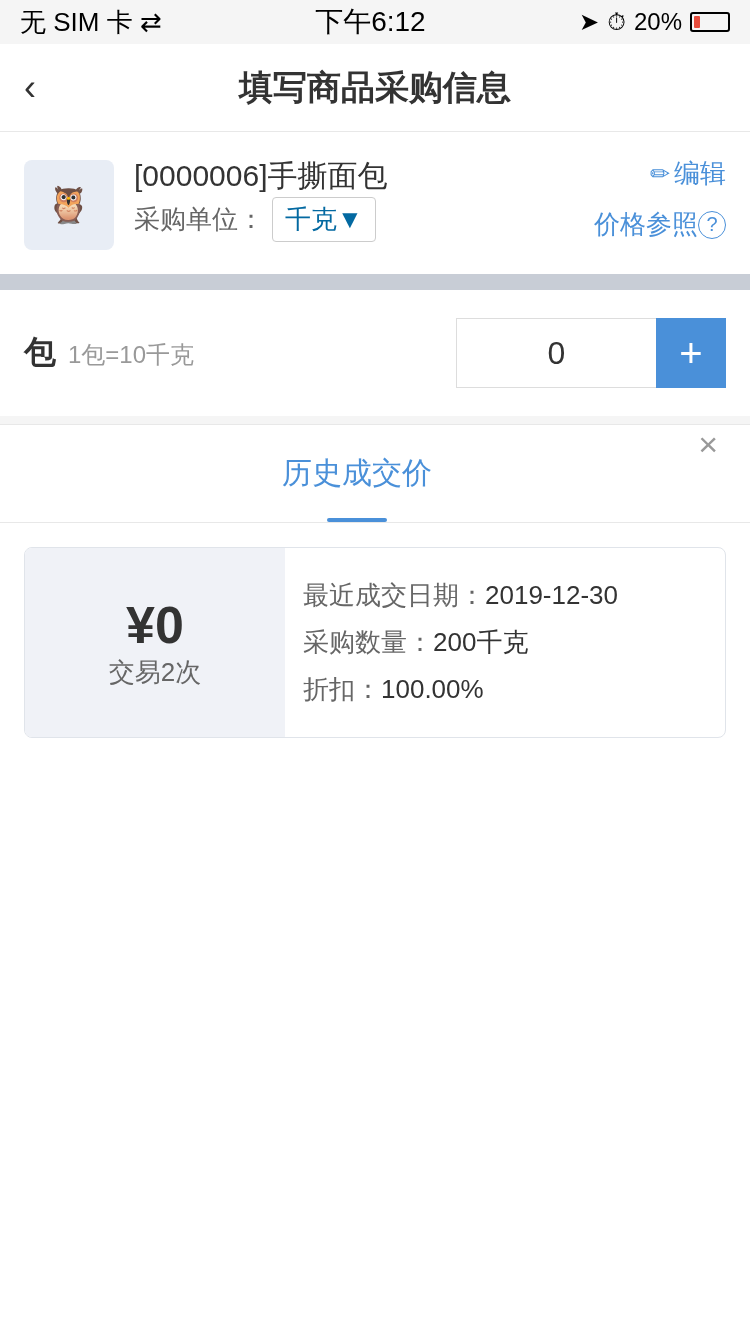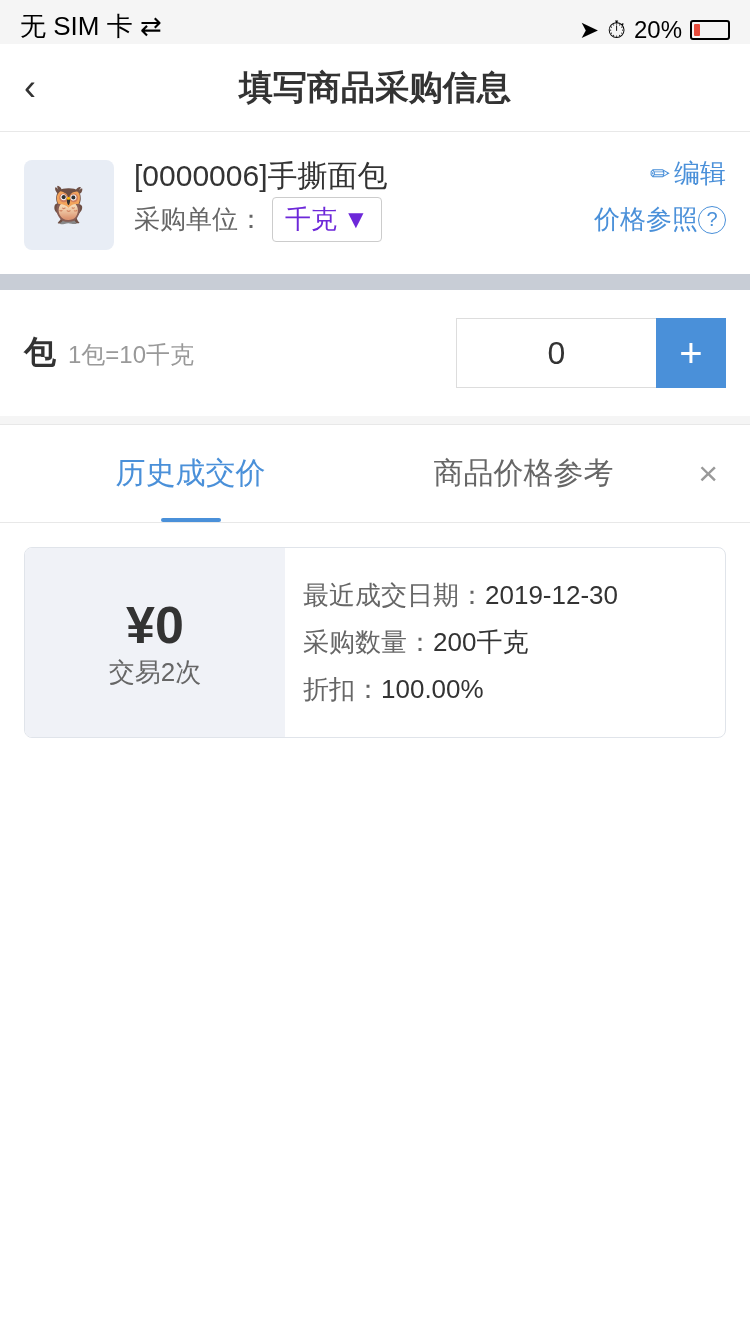--- a/index.html
+++ b/index.html
@@ -11,21 +11,21 @@
       background: #f5f5f5;
       overflow-x: hidden;
     }
 
     
     .status-bar {
       width: 750px;
       height: 44px;
       background: #f5f5f5;
       display: flex;
-      align-items: flex-end;
+      align-items: center;
       justify-content: space-between;
       padding: 0 20px;
     }
     .status-left {
       font-size: 26px;
       font-weight: 500;
       color: #000;
     }
     .status-center {
       font-size: 28px;
@@ -129,38 +129,37 @@
       gap: 4px;
       cursor: pointer;
       white-space: nowrap;
     }
     .edit-icon {
       font-size: 24px;
     }
     .product-bottom-row {
       display: flex;
       justify-content: space-between;
-      align-items: center;
+      align-items: flex-end;
     }
     .unit-label {
       font-size: 26px;
       color: #666;
       display: flex;
       align-items: center;
       gap: 8px;
     }
     .unit-select {
       display: inline-flex;
       align-items: center;
       border: 1px solid #ccc;
       border-radius: 4px;
       padding: 4px 12px;
       font-size: 26px;
-      color: #6d28d9;
-      gap: 6px;
+      color: #0369a1;
       cursor: pointer;
       background: #fff;
     }
     .price-ref {
       font-size: 26px;
       color: #4a90d9;
       display: flex;
       align-items: center;
       gap: 0;
       cursor: pointer;
@@ -236,21 +235,21 @@
     }
 
     
     .tabs-section {
       background: #fff;
       border-top: 1px solid #e8e8e8;
       margin-top: 8px;
     }
     .tabs-header {
       display: flex;
-      align-items: center;
+      align-items: flex-start;
       padding: 0 24px;
       border-bottom: 1px solid #e8e8e8;
       position: relative;
     }
     .tab-item {
       flex: 1;
       padding: 28px 0;
       text-align: center;
       font-size: 30px;
       color: #666;
@@ -330,20 +329,21 @@
     }
   </style>
 </head>
 <body>
 
 <div class="status-bar">
   <div class="status-left">
     <span>无 SIM 卡</span> 
     <span>⇄</span>
   </div>
+  <div class="status-center">下午6:12</div>
   <div class="status-right">
     <span>➤</span>
     <span>⏱</span>
     <span>20%</span>
     <span class="battery-icon">
       <span class="battery-body">
         <span class="battery-fill"></span>
       </span>
     </span>
   </div>
@@ -393,21 +393,20 @@
     <div class="qty-input-box">
       <span>0</span>
     </div>
     <div class="qty-plus-btn">+</div>
   </div>
 </div>
 
 <div class="tabs-section">
   <div class="tabs-header">
     <div class="tab-item active">历史成交价</div>
-    <div class="tab-item">商品价格参考</div>
     <div class="tab-close">×</div>
   </div>
 
   <div class="transaction-card">
     <div class="txn-left">
       <div class="txn-price">
         <span>¥</span><span>0</span>
       </div>
       <div class="txn-count">交易2次</div>
     </div>

